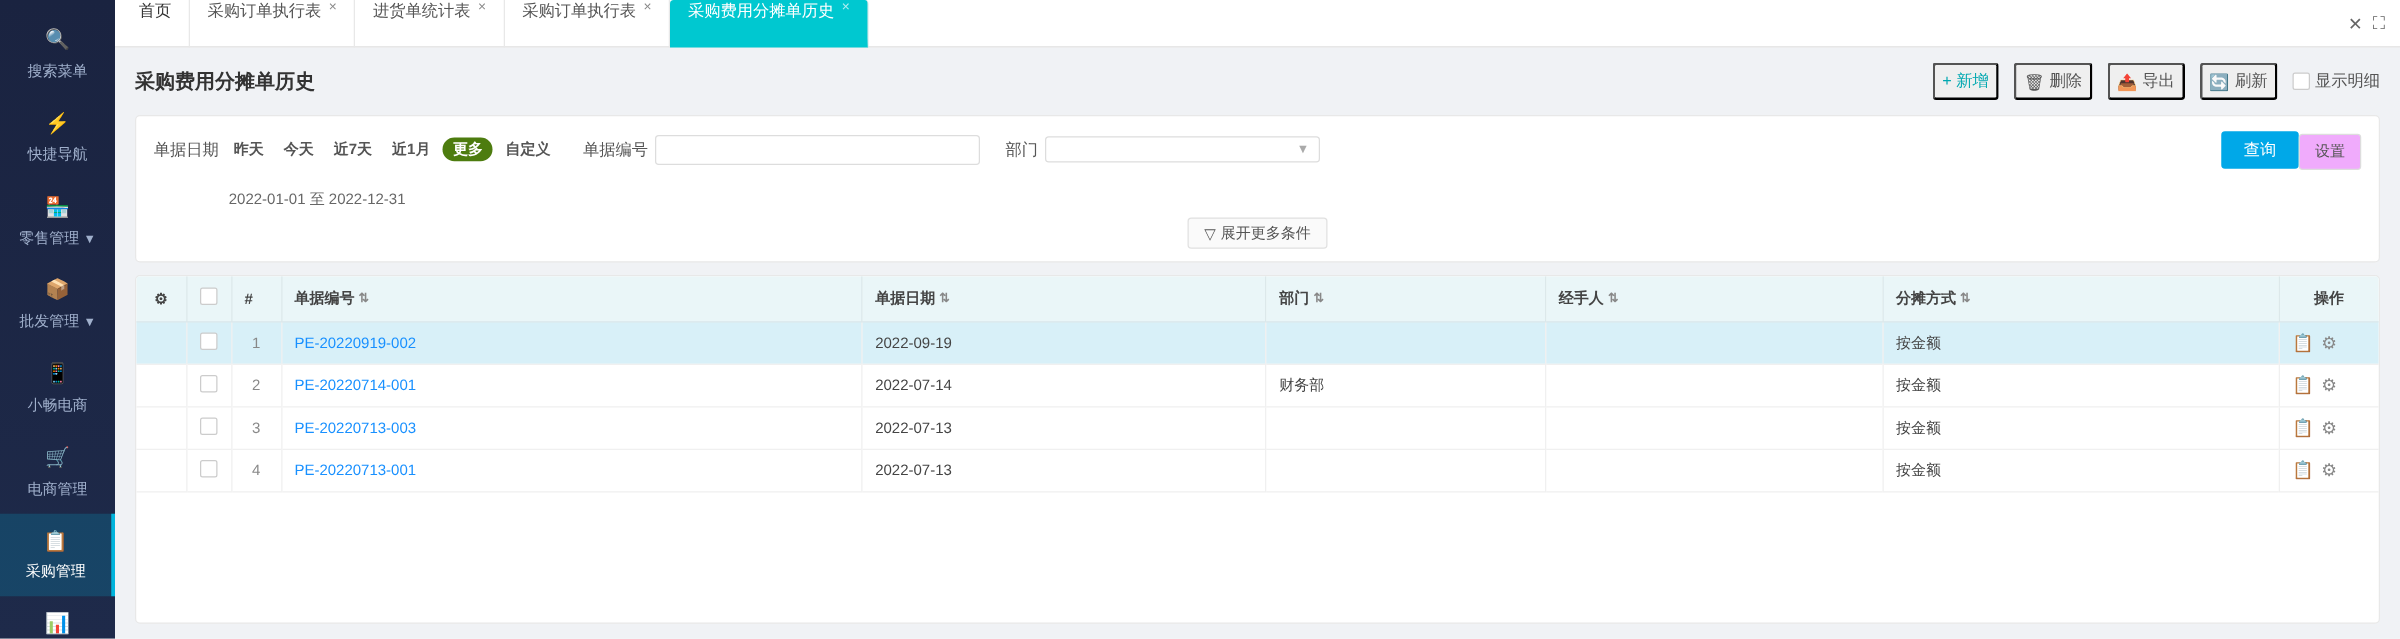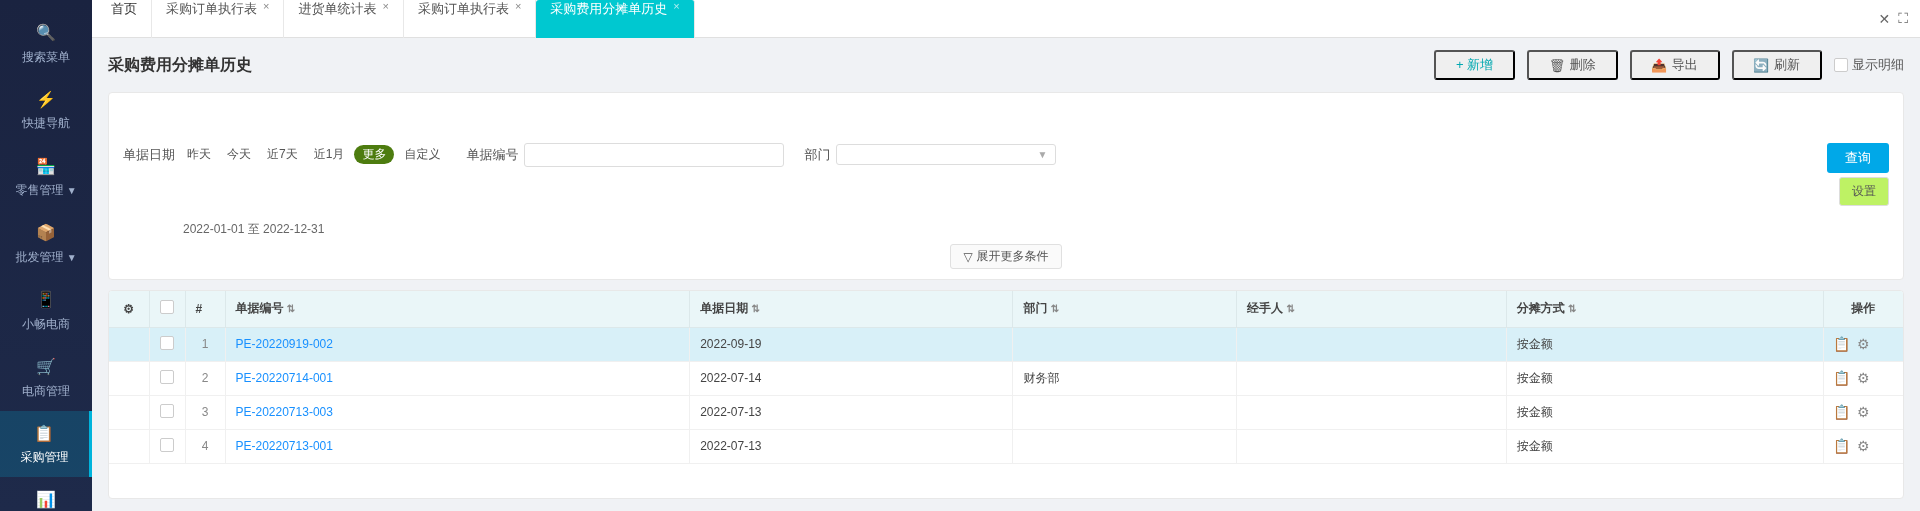--- a/index.html
+++ b/index.html
@@ -92,21 +92,21 @@
       align-items: center;
       gap: 12px;
     }
     .toolbar-btn {
       display: flex;
       align-items: center;
       gap: 4px;
       font-size: 13px;
       color: #555;
       cursor: pointer;
-      padding: 4px 20px;
+      padding: 4px 6px;
       border-radius: 3px;
     }
     .toolbar-btn.add { color: #00a8b0; font-weight: 500; }
     .show-cols-checkbox { display: flex; align-items: center; gap: 4px; font-size: 13px; color: #555; cursor: pointer; }
     .checkbox-box { width: 14px; height: 14px; border: 1px solid #ccc; border-radius: 2px; display: inline-block; background: #fff; }
 
     
     .filter-area {
       background: #fff;
       border: 1px solid #e8e8e8;
@@ -120,21 +120,21 @@
       align-items: center;
       gap: 20px;
       flex-wrap: wrap;
     }
     .filter-group {
       display: flex;
       align-items: center;
       gap: 6px;
     }
     .filter-label { color: #555; font-size: 13px; white-space: nowrap; }
-    .date-shortcuts { display: flex; align-items: center; gap: 4px; }
+    .date-shortcuts { display: flex; align-items: center; gap: 4px; font-weight: bold; }
     .date-shortcut {
       padding: 1px 6px;
       border-radius: 3px;
       font-size: 12px;
       color: #555;
       cursor: pointer;
     }
     .date-shortcut.more { background: #4d7c0f; color: #fff; border-radius: 10px; padding: 1px 8px; }
     .date-range-text { font-size: 12px; color: #666; margin-top: 2px; }
     .filter-input {
@@ -163,21 +163,21 @@
       background: #00a8e8;
       color: #fff;
       border: none;
       border-radius: 3px;
       padding: 6px 18px;
       font-size: 13px;
       cursor: pointer;
       margin-left: auto;
     }
     .settings-btn {
-      background: #bef264;
+      background: #f0abfc;
       color: #555;
       border: 1px solid #ddd;
       border-radius: 3px;
       padding: 5px 12px;
       font-size: 12px;
       cursor: pointer;
       margin-left: auto;
       display: block;
       margin-top: 4px;
     }
@@ -243,24 +243,23 @@
     .row-num { color: #888; text-align: center; }
     .checkbox-cell { text-align: center; width: 36px; }
     .settings-col { text-align: center; width: 40px; }
     .action-cell { display: flex; align-items: center; gap: 6px; }
     .action-icon { cursor: pointer; color: #888; font-size: 14px; }
 
     .sort-icon { font-size: 10px; color: #888; vertical-align: middle; }
 
     .filter-right-group {
       display: flex;
-      flex-direction: column;
+      flex-direction: row;
       align-items: center;
       margin-left: auto;
-      margin-top: 40px;
     }
   </style>
 </head>
 <body>
 
 <div class="sidebar">
   <div class="sidebar-item">
     <span class="icon">🔍</span>
     <span>搜索菜单</span>
   </div>

